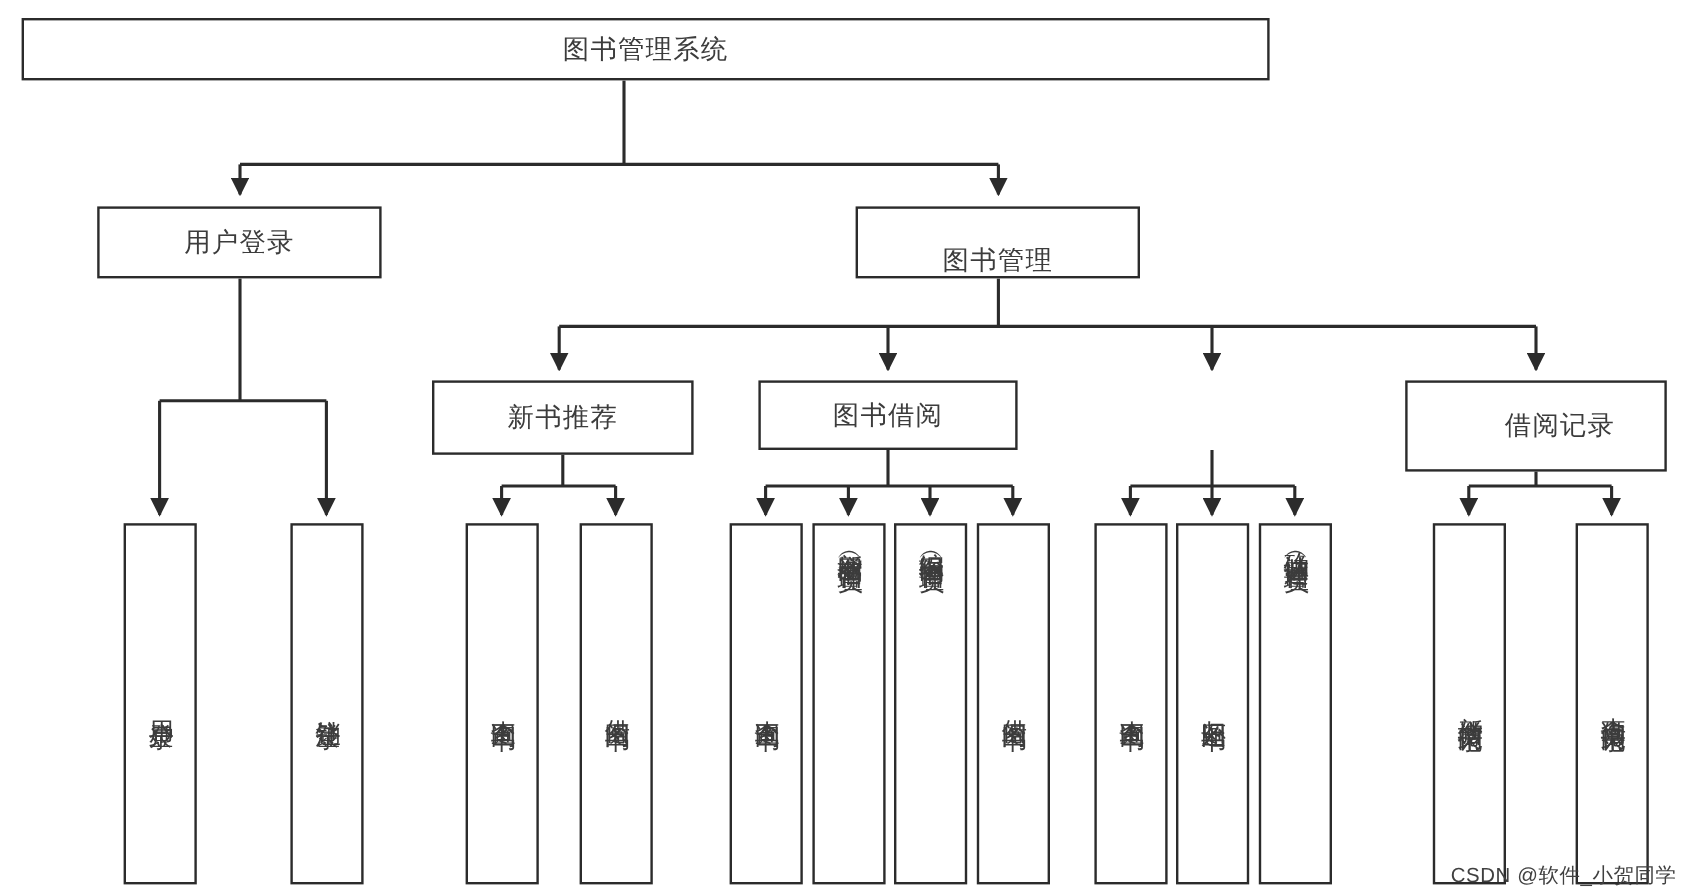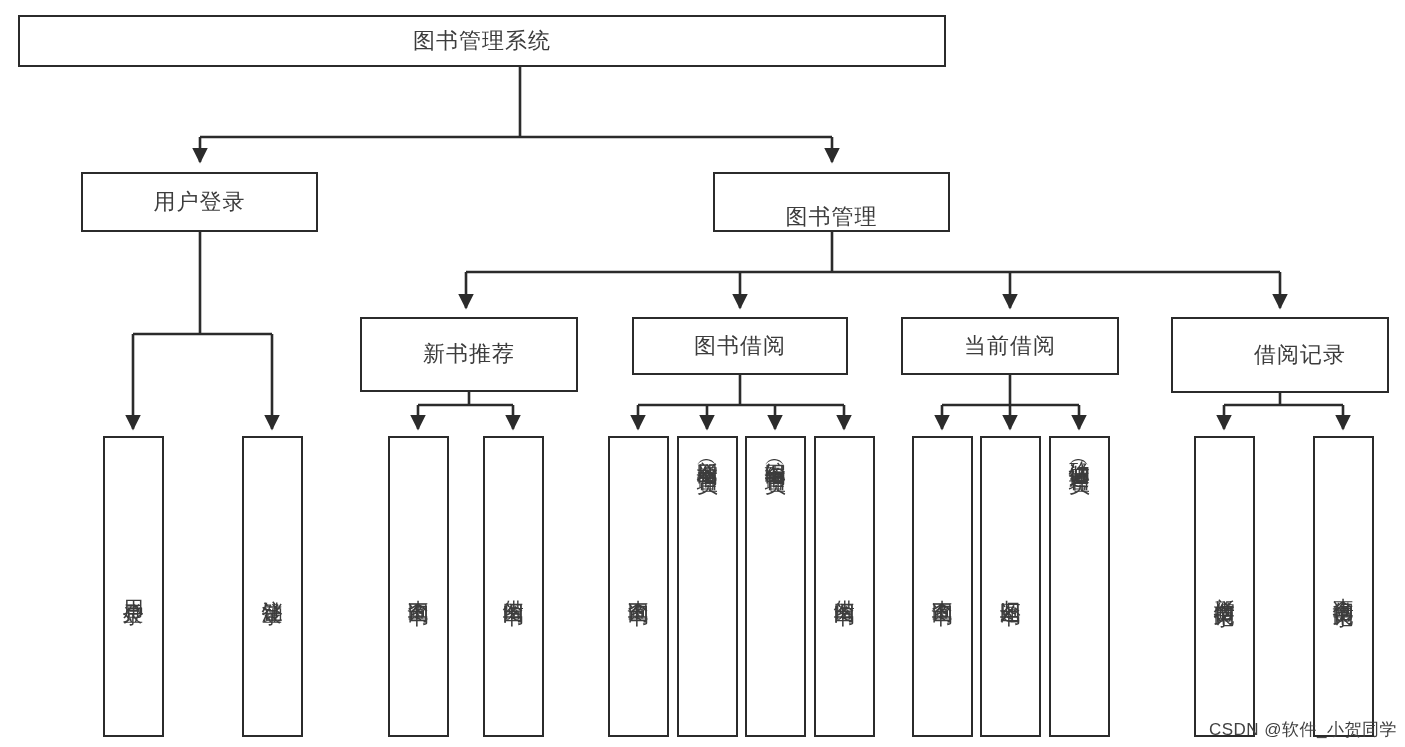--- a/index.html
+++ b/index.html
@@ -130,40 +130,37 @@
     </g>
 
     <g stroke="#2b2b2b" stroke-width="2.6" fill="none">
       <path d="M 1280 375 L 1280 405"></path>
       <path d="M 1224 405 L 1343 405"></path>
       <path d="M 1224 405 L 1224 429" marker-end="url(#arrow)"></path>
       <path d="M 1343 405 L 1343 429" marker-end="url(#arrow)"></path>
     </g>
   </svg>
 
-  <div class="node-box" style="left:18px; top:15px; width:928px; height:52px;">
+  <div class="node-box" style="left:18px; top:15px; width:1040px; height:52px;">
     <span class="node-label-h">图书管理系统</span>
   </div>
 
   <div class="node-box" style="left:81px; top:172px; width:237px; height:60px;">
     <span class="node-label-h">用户登录</span>
   </div>
   <div class="node-box" style="left:713px; top:172px; width:237px; height:60px;align-items:flex-end;">
     <span class="node-label-h">图书管理</span>
   </div>
 
-  <div class="node-box" style="left:360px; top:317px; width:218px; height:75px;">
+  <div class="node-box" style="left:360px; top:317px; width:218px; height:62px;">
     <span class="node-label-h">新书推荐</span>
   </div>
   <div class="node-box" style="left:632px; top:317px; width:216px; height:58px;">
     <span class="node-label-h">图书借阅</span>
   </div>
-  <div class="node-box" style="left:901px; top:317px; width:218px; height:58px;">
-    <span class="node-label-h">当前借阅</span>
-  </div>
   <div class="node-box" style="left:1171px; top:317px; width:218px; height:76px;padding-left:40px;">
     <span class="node-label-h">借阅记录</span>
   </div>
 
   <div class="node-box leaf-box centered" style="left:103px; top:436px; width:61px; height:301px;">
     <span class="node-label-v">用户登录</span>
   </div>
   <div class="node-box leaf-box centered" style="left:242px; top:436px; width:61px; height:301px;">
     <span class="node-label-v">注销登录</span>
   </div>

